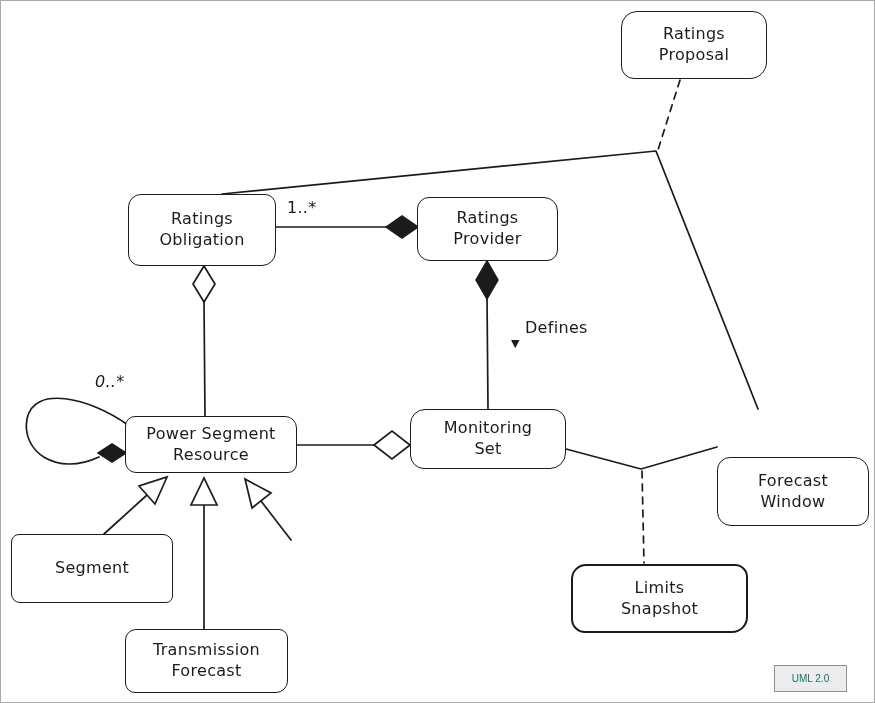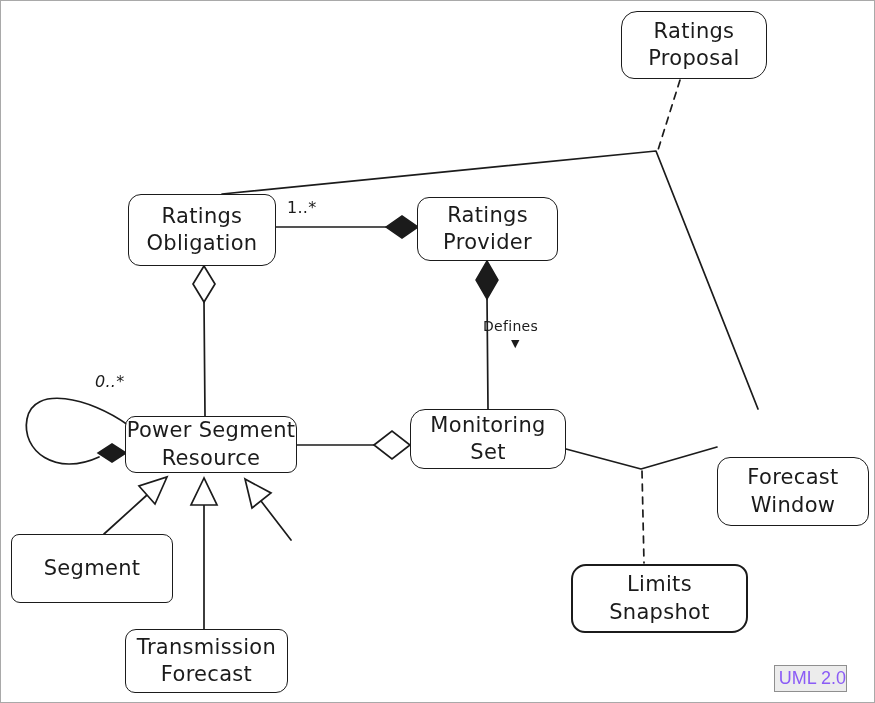--- a/index.html
+++ b/index.html
@@ -17,36 +17,36 @@
   .node{
     position:absolute;z-index:2;
     background:#ffffff;
     border:1.8px solid #1b1b1b;
     box-sizing:border-box;
     display:flex;align-items:center;justify-content:center;
     text-align:center;
   }
   .node-label{
     white-space:pre-line;
-    font-size:21px;line-height:1.3;
+    font-size:16px;line-height:1.3;
     letter-spacing:.3px;
   }
   .edge-label{
     position:absolute;z-index:3;
     background:transparent;
     font-size:16px;letter-spacing:.3px;
   }
   .badge{
     position:absolute;z-index:3;
     left:773px;top:664px;width:73px;height:27px;
     background:#ececec;border:1px solid #8f8f8f;
     box-sizing:border-box;
-    display:flex;align-items:center;justify-content:flex-end;
+    display:flex;align-items:center;justify-content:center;
     font-family:"Liberation Sans", sans-serif;
-    font-size:18px;color:#8b5cf6;
+    font-size:10px;color:#0f766e;
   }
 </style>
 </head>
 <body>
 
 <div class="canvas">
 
   <svg class="edges" width="875" height="703" viewBox="0 0 875 703">
 
     <g>
@@ -144,21 +144,21 @@
 
   <div class="node" style="left:570px;top:563px;width:177px;height:69px;border-radius:15px 13px 16px 14px;border-width:2.4px;">
     <span class="node-label">Limits
 Snapshot</span>
   </div>
 
   <div class="edge-label" style="left:286px;top:197px;">1..*</div>
 
   <div class="edge-label" style="left:94px;top:371px;font-style:italic;">0..*</div>
 
-  <div class="edge-label" style="left:482px;top:317px;font-size:14px;">Defines</div>
+  <div class="edge-label" style="left:524px;top:317px;font-size:16px;">Defines</div>
 
   <div class="edge-label" style="left:510px;top:336px;font-size:11px;">▼</div>
 
   <div class="badge">
     <span>UML 2.0</span>
   </div>
 
 </div>
 
 </body></html>

